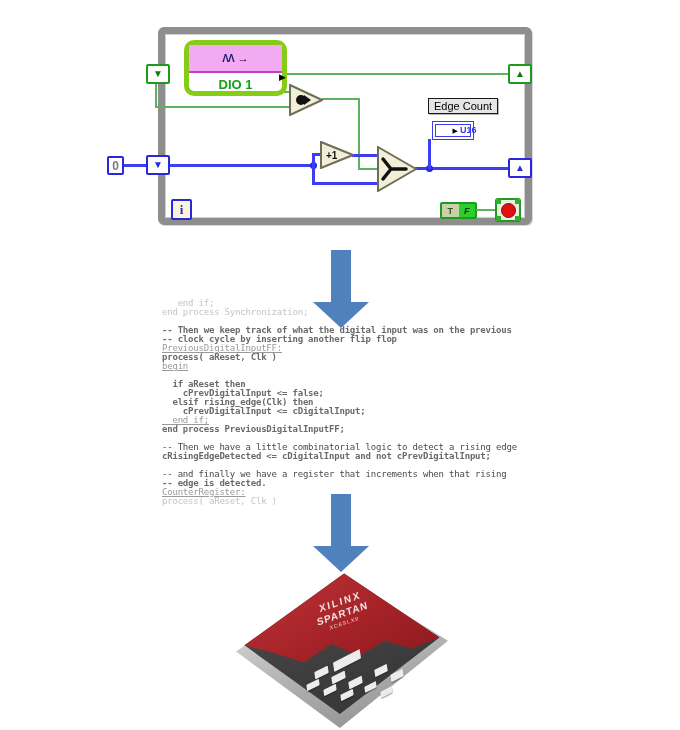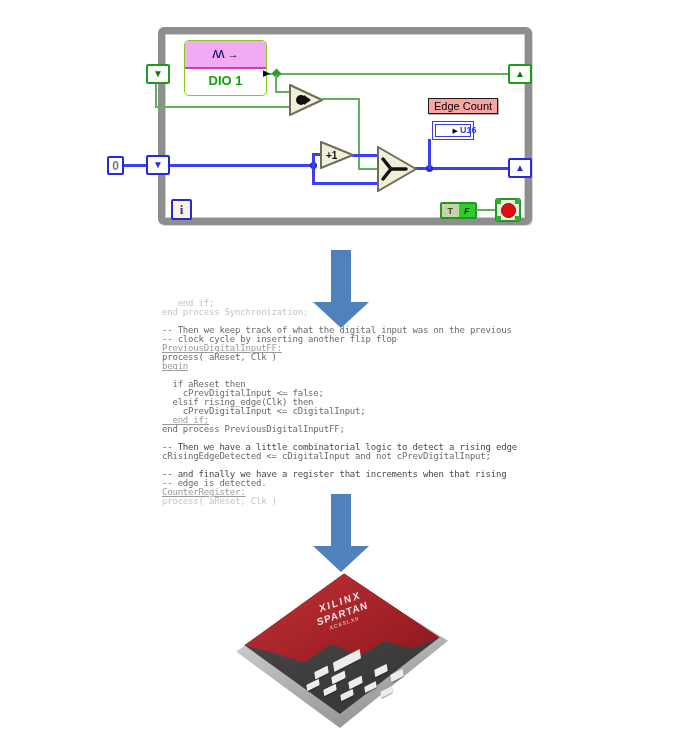--- a/index.html
+++ b/index.html
@@ -19,36 +19,36 @@
   .diamond-g{position:absolute;width:7px;height:7px;background:#2f9b2f;transform:rotate(45deg);}
 
   
   .sr{position:absolute;width:24px;height:20px;box-sizing:border-box;background:#fff;
       border:2px solid;border-radius:2px;display:flex;align-items:center;justify-content:center;
       font-size:10px;line-height:1;}
   .sr.green{border-color:#1f9a1f;color:#0d7d0d;}
   .sr.blue{border-color:#2828dc;color:#2828dc;}
 
   
-  .dio{position:absolute;left:184px;top:40px;width:83px;height:56px;box-sizing:border-box;
-       border:1px solid #84cc16;border-radius:5px;background:#fff;}
+  .dio{position:absolute;left:184px;top:40px;width:103px;height:56px;box-sizing:border-box;
+       border:5px solid #84cc16;border-radius:10px;background:#fff;}
   .dio-top{height:26px;background:#f2abf2;border-bottom:2px solid #c83cc8;
            display:flex;align-items:center;justify-content:center;gap:4px;}
   .dio-wave{color:#1a1a6e;font-weight:bold;font-size:10px;letter-spacing:-1px;}
   .dio-arrow{color:#000;font-weight:bold;font-size:11px;line-height:1;}
   .dio-label{height:22px;display:flex;align-items:center;justify-content:center;
              color:#15a015;font-weight:bold;font-size:13px;}
   .dio-out{position:absolute;right:-4px;top:28px;color:#000;font-size:9px;line-height:1;}
 
   
   .gate{position:absolute;}
 
   
   .ec-label{position:absolute;left:428px;top:98px;padding:1px 5px;border:1px solid #1a1a1a;
-            background:#fca5a5;font-size:11px;color:#000;box-shadow:1px 1px 0 #b5b5b5;white-space:nowrap;}
+            background:#e5e5e5;font-size:11px;color:#000;box-shadow:1px 1px 0 #b5b5b5;white-space:nowrap;}
   .u16{position:absolute;left:432px;top:121px;width:42px;height:19px;box-sizing:border-box;
        border:1px solid #3b3bf0;background:#fff;display:flex;align-items:center;justify-content:center;
        gap:2px;box-shadow:inset 0 0 0 2px #fff,inset 0 0 0 3px #3b3bf0;padding-left:23px;}
   .u16-arrow{font-size:7px;color:#000;line-height:1;}
   .u16-text{font-size:9px;font-weight:bold;color:#3b3bf0;line-height:1;}
 
   
   .zero{position:absolute;left:107px;top:156px;width:17px;height:19px;box-sizing:border-box;
         border:2px solid #2828dc;border-radius:2px;background:#fff;color:#7a7a7a;
         font-weight:bold;font-size:12px;display:flex;align-items:center;justify-content:center;}
@@ -77,21 +77,21 @@
                     border-right:28px solid transparent;border-top:26px solid #4f81bd;}
   .arrow1{left:313px;top:250px;}
   .arrow2{left:313px;top:494px;}
 
   
   .code{position:absolute;left:162px;top:299px;z-index:3;
         font-family:"DejaVu Sans Mono","Liberation Mono",monospace;
         font-size:9px;line-height:9px;white-space:pre;letter-spacing:-0.2px;}
   .code-line{height:9px;}
   .shade-dark{color:#4a4a4a;}
-  .shade-mid{color:#6a6a6a;}
+  .shade-mid{color:#6a6a6a;font-weight:bold;}
   .shade-faint{color:#9a9a9a;text-decoration:underline;}
   .shade-xfaint{color:#c4c4c4;}
 
   
   .chip{position:absolute;left:236px;top:572px;width:212px;height:156px;z-index:1;}
   .chip-substrate{position:absolute;inset:0;
     clip-path:polygon(51% 3%,100% 44%,49% 100%,0% 51%);
     background:linear-gradient(165deg,#d6d6d6 25%,#b0b0b0 60%,#8f8f8f 95%);}
   .chip-die{position:absolute;inset:0;
     clip-path:polygon(51% 1%,96% 42%,49% 91%,4% 47%);

